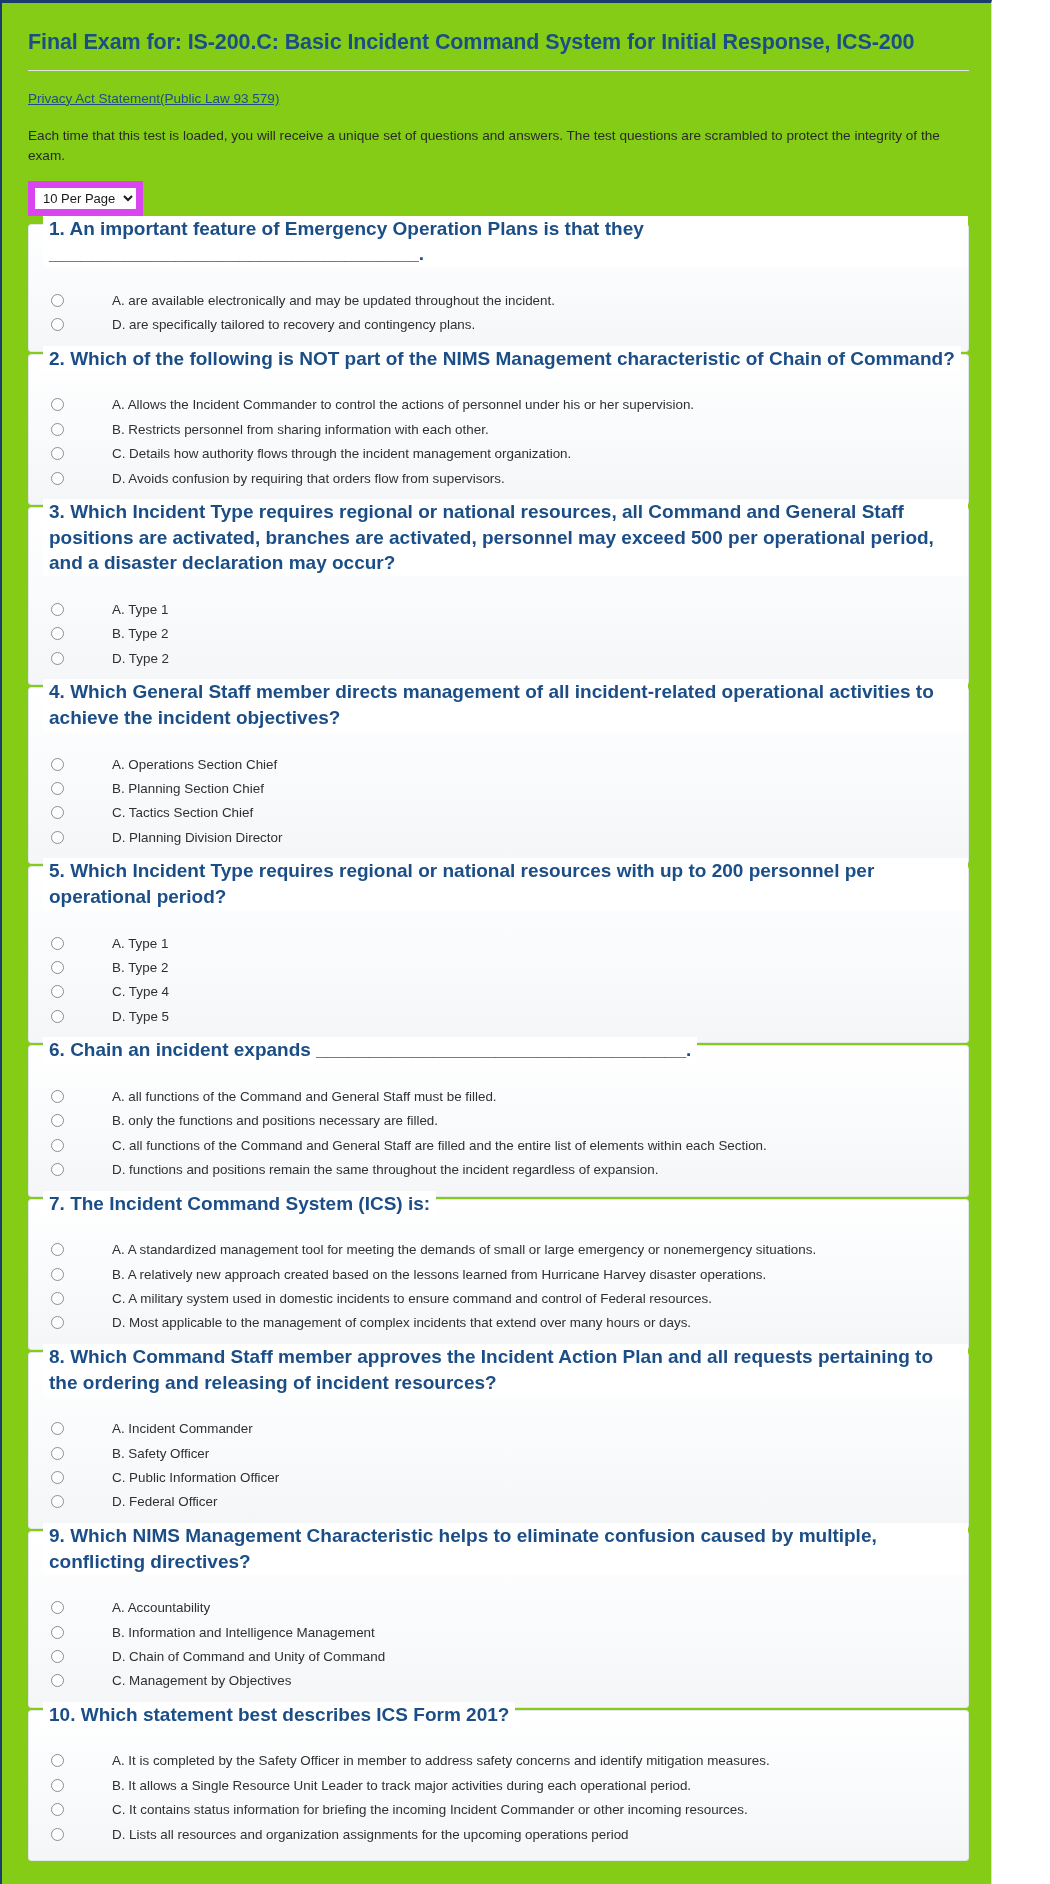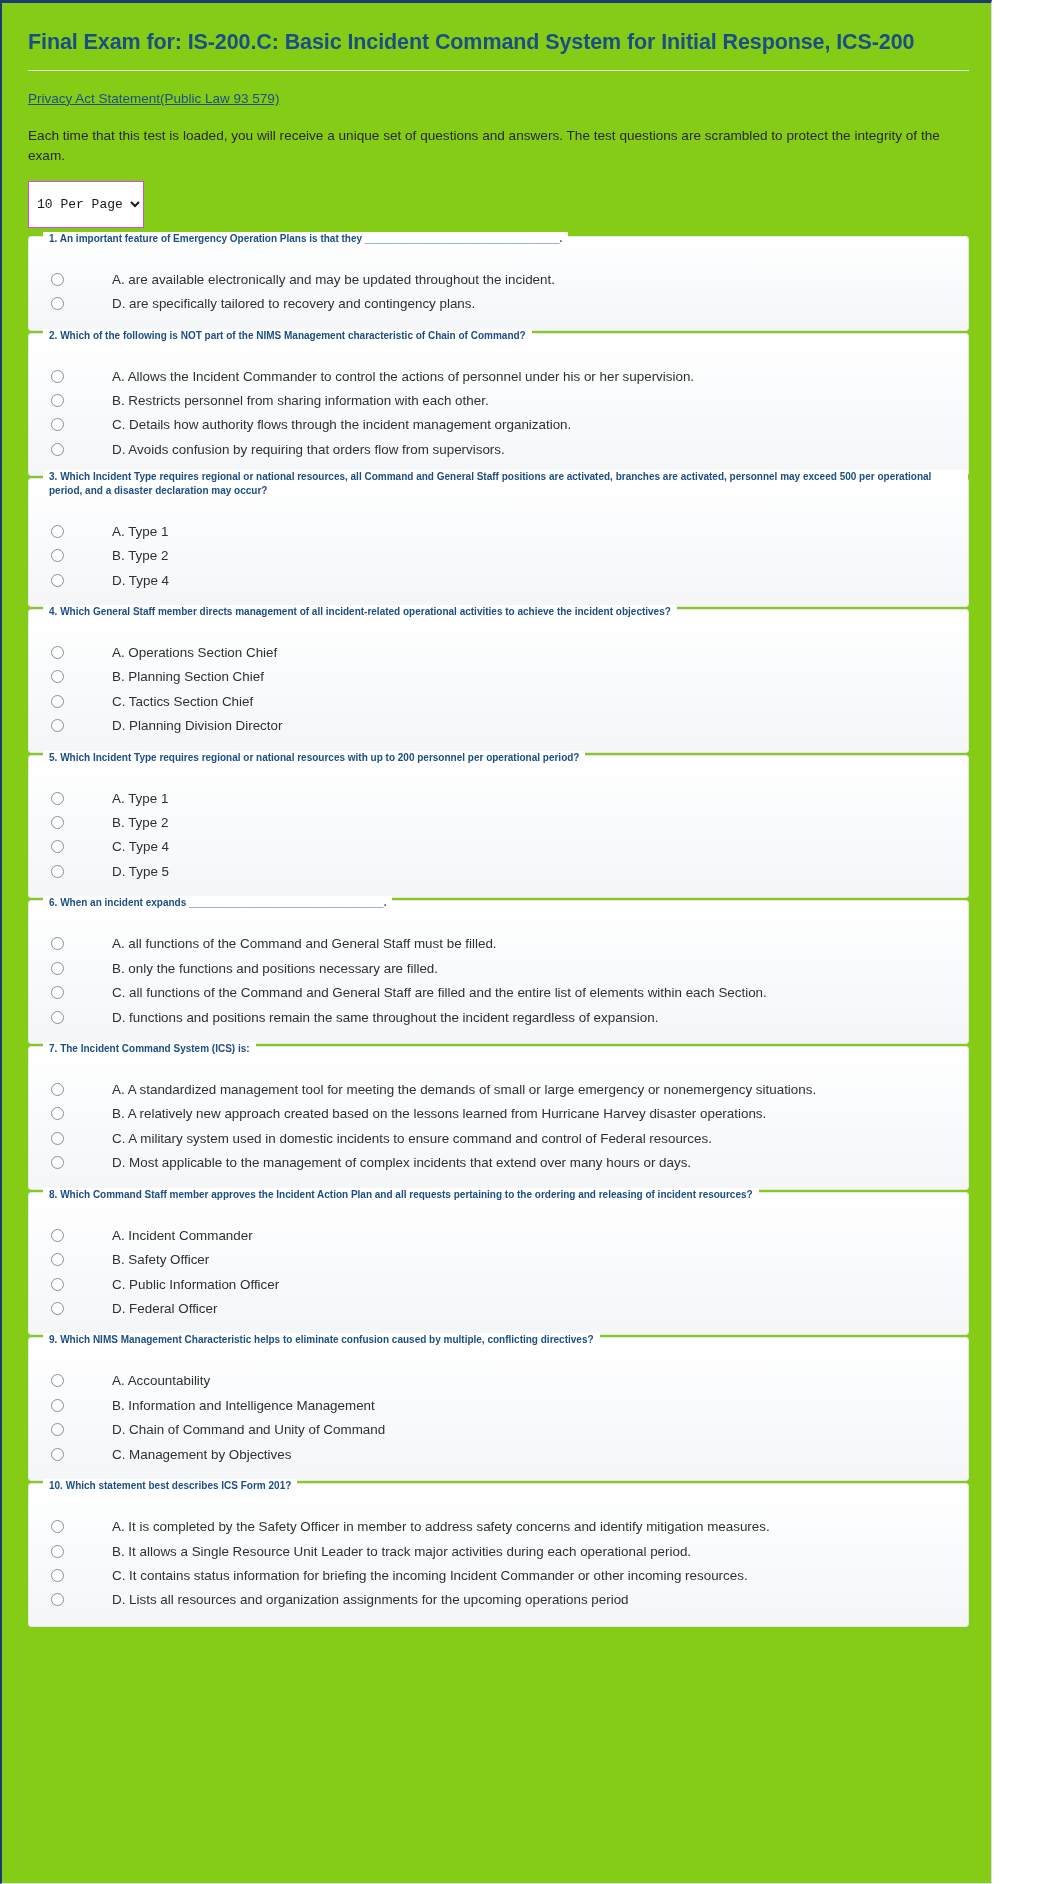--- a/index.html
+++ b/index.html
@@ -49,44 +49,44 @@
     font-size: 13.6px;
     line-height: 1.5;
     color: #2a2a2a;
     margin: 6px 0 14px 0;
     max-width: 1000px;
   }
   .perpage-wrap {
     margin: 0 0 8px 0;
   }
   select.per-page {
-    font-family: Liberation Mono, monospace;
+    font-family: Liberation Sans, sans-serif;
     font-size: 13px;
-    padding: 14px 4px;
-    border: 1px solid #d946ef;
+    padding: 2px 4px;
+    border: 7px solid #d946ef;
     background: #fff;
     color: #1a1a1a;
     border-radius: 0;
   }
   .question-block {
     border: 1px solid #e4e7ea;
     border-radius: 3px;
     background: linear-gradient(180deg, #ffffff 0%, #fbfcfd 35%, #f4f6f8 100%);
     margin: 0 0 2px 0;
     padding: 0 0 10px 0;
     position: relative;
   }
   .question-block .q-legend {
     position: relative;
     top: -9px;
     margin: 0 0 0 14px;
     display: inline-block;
     padding: 0 6px;
     background: #fff;
-    font-size: 10px;
+    font-size: 19px;
     font-weight: bold;
     color: #1b4e87;
     line-height: 1.35;
     max-width: 1000px;
   }
   .answers {
     margin: 16px 0 0 0;
     padding: 0 0 0 22px;
   }
   .answer-row {
@@ -162,21 +162,21 @@
           <label class="answer-row">
             <span class="radio"></span>
             <span class="answer-text">A. Type 1</span>
           </label>
           <label class="answer-row">
             <span class="radio"></span>
             <span class="answer-text">B. Type 2</span>
           </label>
           <label class="answer-row">
             <span class="radio"></span>
-            <span class="answer-text">D. Type 4</span>
+            <span class="answer-text">D. Type 2</span>
           </label>
         </div></div>
       <div class="question-block"><div class="q-legend"><span>4.</span> <span>Which General Staff member directs management of all incident-related operational activities to achieve the incident objectives?</span></div><div class="answers">
           <label class="answer-row">
             <span class="radio"></span>
             <span class="answer-text">A. Operations Section Chief</span>
           </label>
           <label class="answer-row">
             <span class="radio"></span>
             <span class="answer-text">B. Planning Section Chief</span>
@@ -201,21 +201,21 @@
           </label>
           <label class="answer-row">
             <span class="radio"></span>
             <span class="answer-text">C. Type 4</span>
           </label>
           <label class="answer-row">
             <span class="radio"></span>
             <span class="answer-text">D. Type 5</span>
           </label>
         </div></div>
-      <div class="question-block"><div class="q-legend"><span>6.</span> <span>When an incident expands ___________________________________.</span></div><div class="answers">
+      <div class="question-block"><div class="q-legend"><span>6.</span> <span>Chain an incident expands ___________________________________.</span></div><div class="answers">
           <label class="answer-row">
             <span class="radio"></span>
             <span class="answer-text">A. all functions of the Command and General Staff must be filled.</span>
           </label>
           <label class="answer-row">
             <span class="radio"></span>
             <span class="answer-text">B. only the functions and positions necessary are filled.</span>
           </label>
           <label class="answer-row">
             <span class="radio"></span>

